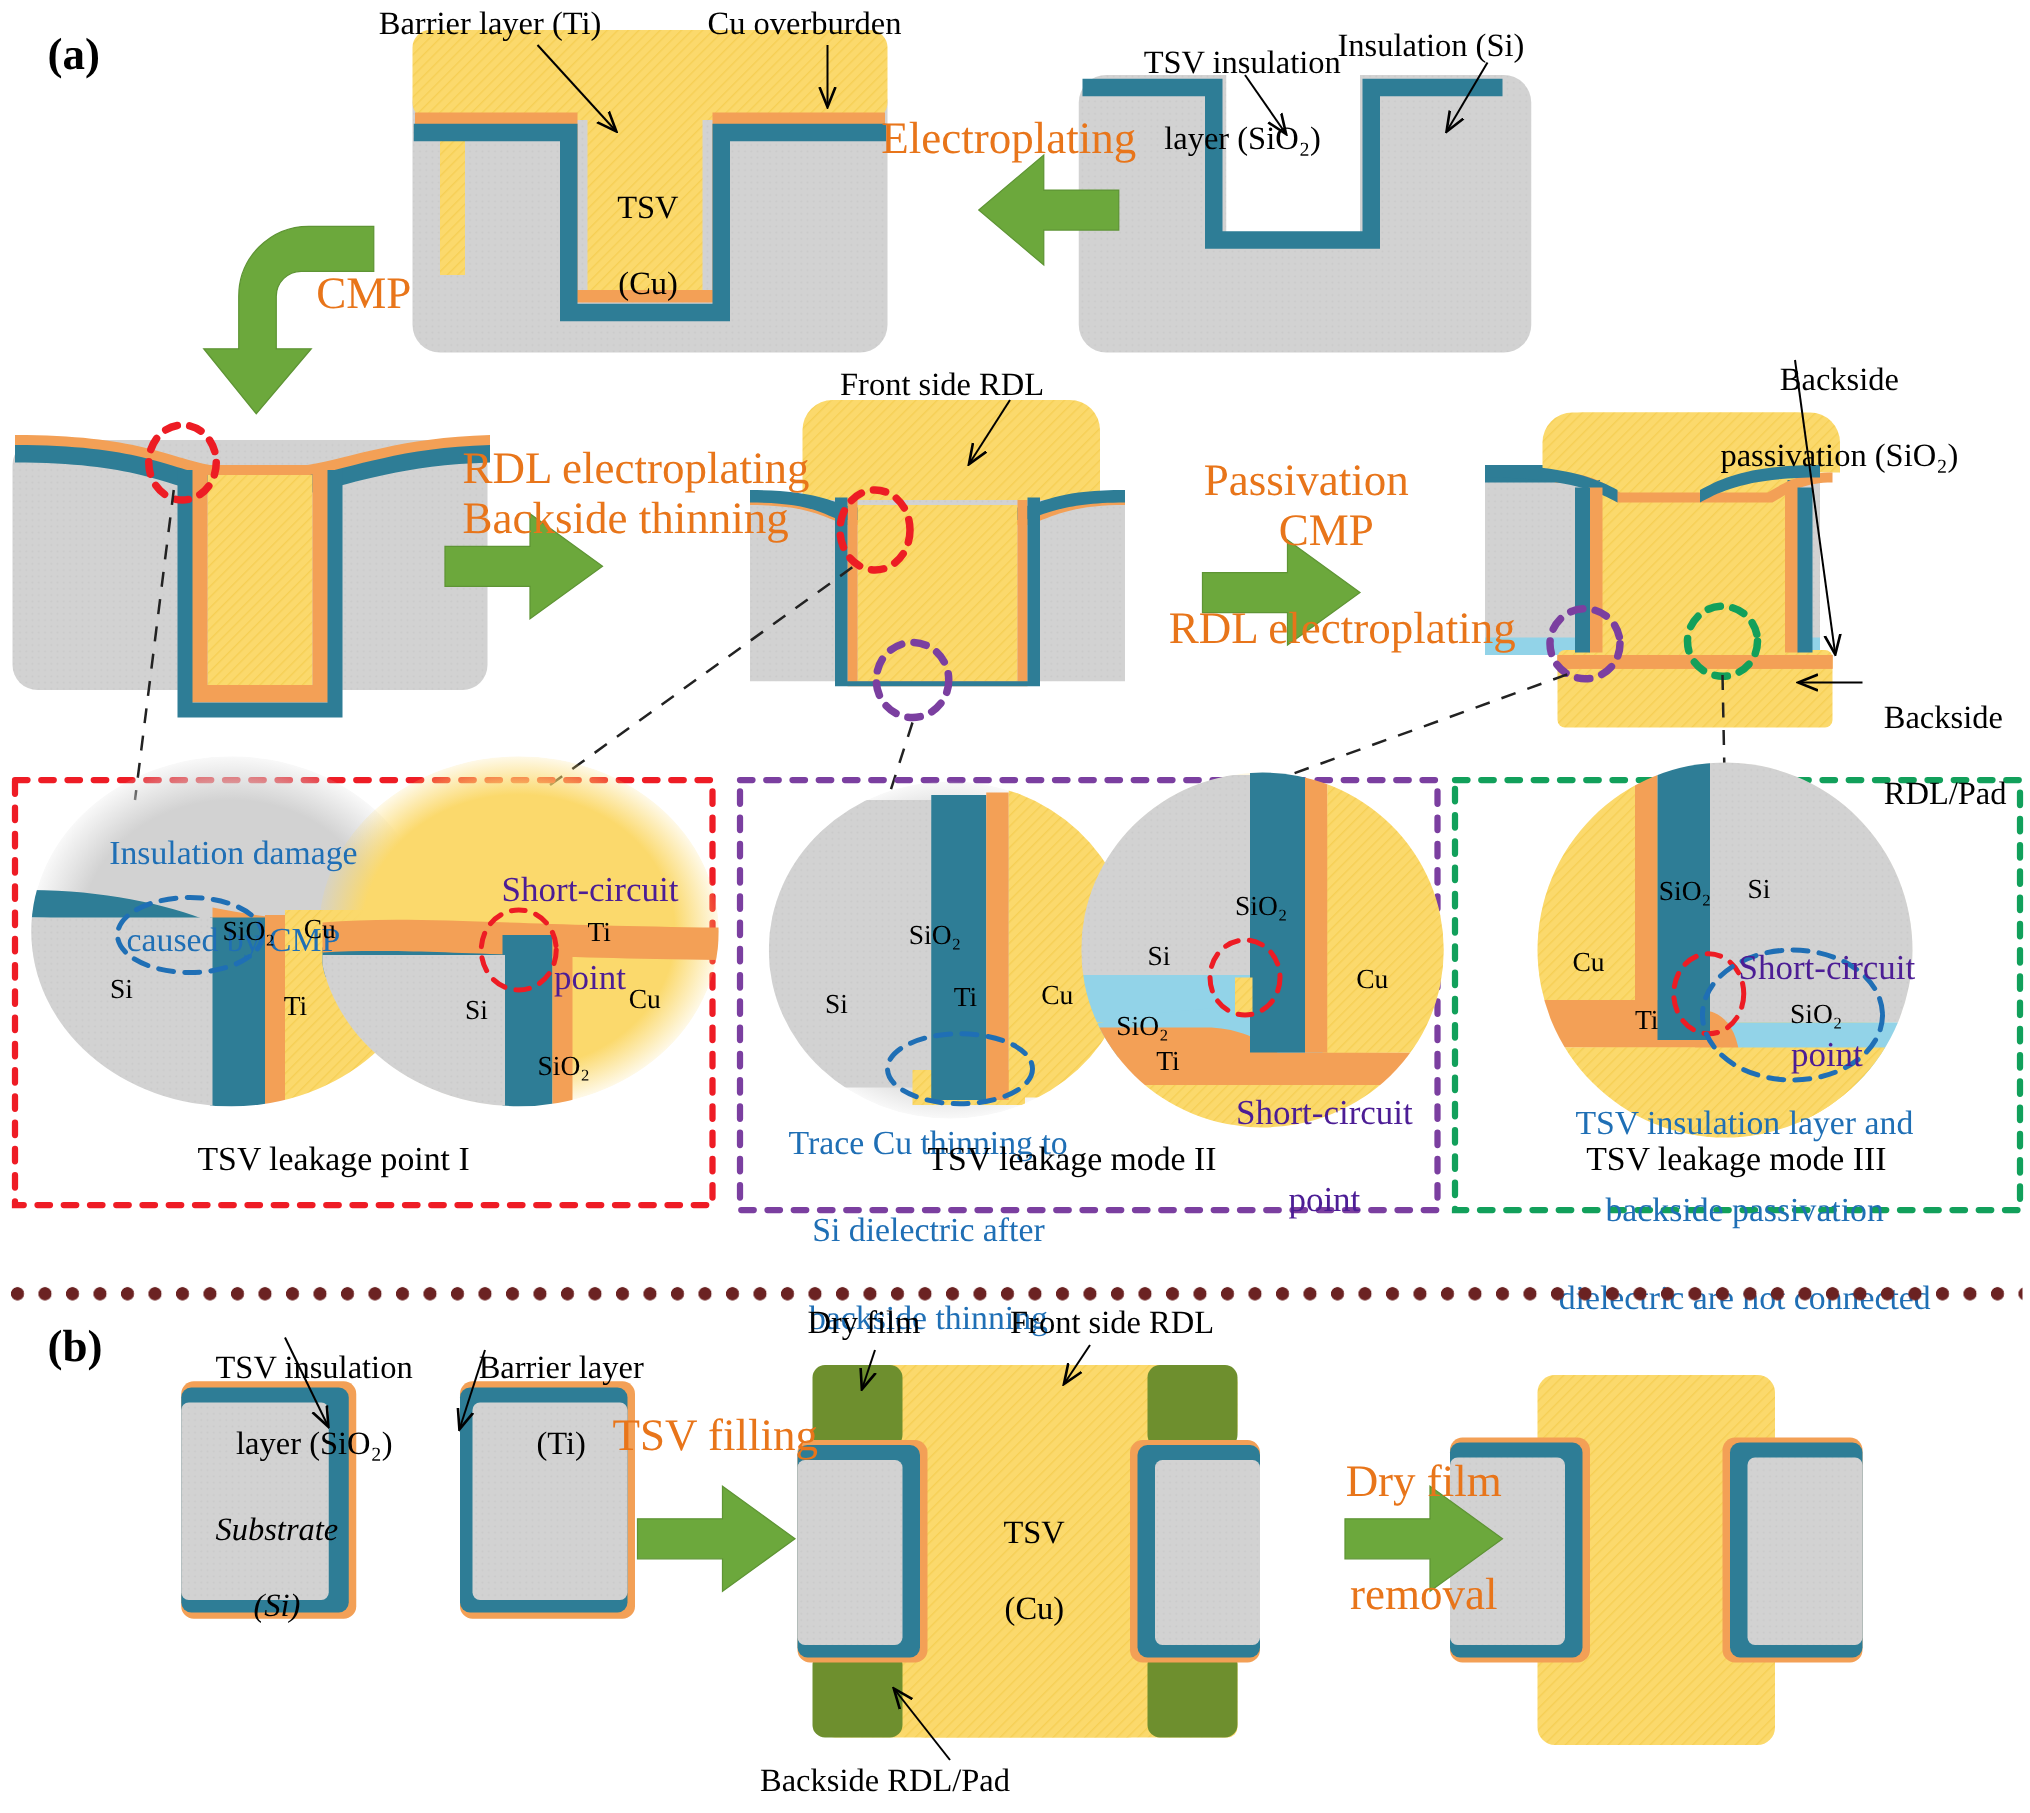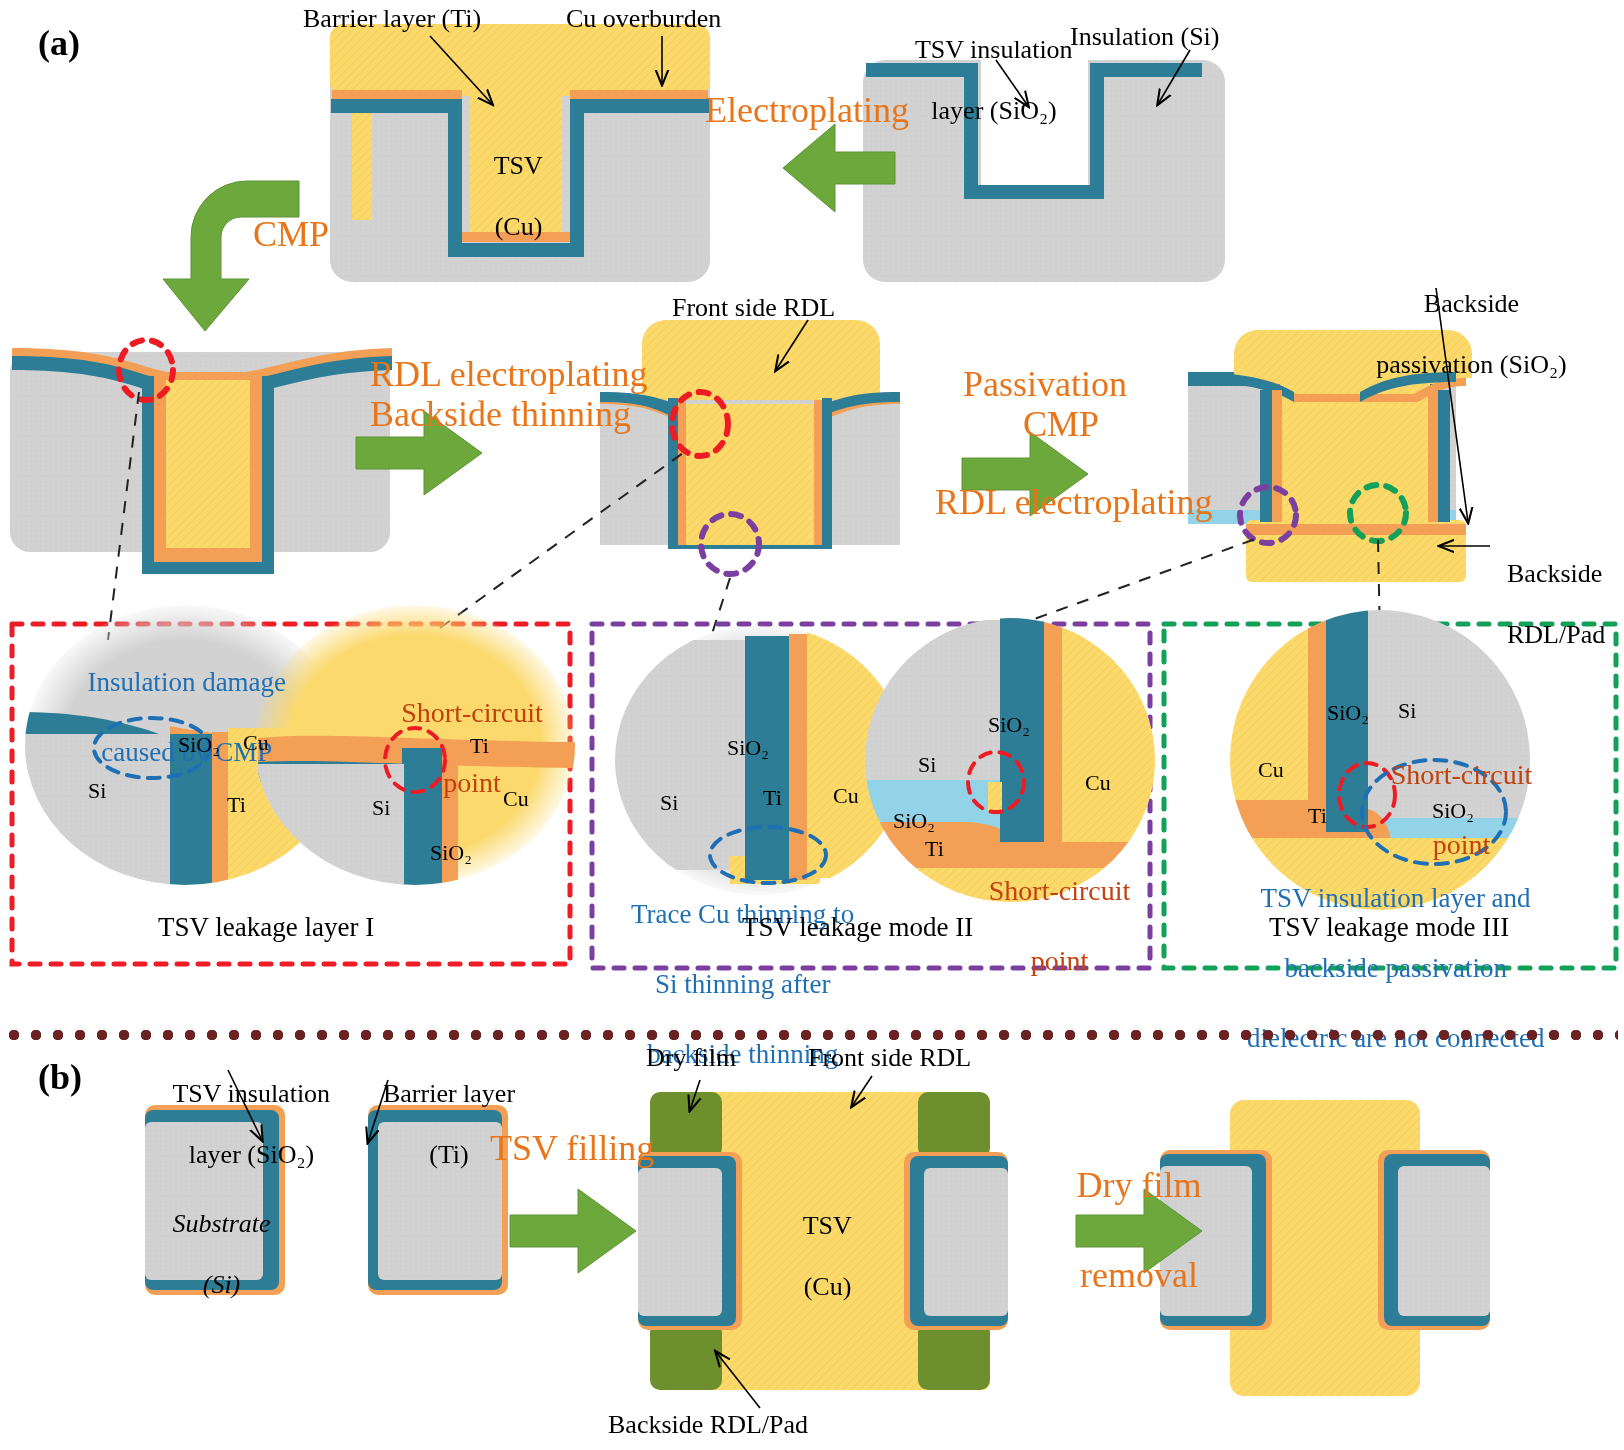--- a/index.html
+++ b/index.html
@@ -8,21 +8,21 @@
   .stage{position:absolute;left:0;top:0;width:1624px;height:1450px;}
   svg.layer{position:absolute;left:0;top:0;width:1624px;height:1450px;overflow:visible;}
   .lbl{position:absolute;font-family:"Liberation Serif","DejaVu Serif",serif;
        font-size:26px;line-height:1.18;color:#000;white-space:pre;}
   .lbl.c{text-align:center;}
   .proc{position:absolute;font-family:"Liberation Serif","DejaVu Serif",serif;
         font-size:36px;color:#E8751A;font-weight:400;line-height:1.25;white-space:pre;}
   .panel{position:absolute;font-family:"Liberation Serif","DejaVu Serif",serif;
          font-size:36px;font-weight:bold;color:#000;}
   .blue{color:#1F6FB5;font-size:27px;line-height:1.3;}
-  .red{color:#c2410c;font-size:28px;line-height:1.25;}
+  .red{color:#4c1d95;font-size:28px;line-height:1.25;}
   .tiny{font-size:22px;}
   .modelab{font-size:27px;}
   .sep{position:absolute;left:8px;top:1028px;width:1610px;height:14px;
        background-image:radial-gradient(circle at 6px 7px, #6B2222 0 5px, transparent 5.5px);
        background-size:22px 14px;background-repeat:repeat-x;}
 </style>
 </head>
 <body>
 
 <div class="stage">
@@ -353,38 +353,38 @@
   <span>point</span>
 </div>
 <div class="lbl tiny" style="left:178px;top:732px;">SiO₂</div>
 <div class="lbl tiny" style="left:243px;top:730px;">Cu</div>
 <div class="lbl tiny" style="left:88px;top:778px;">Si</div>
 <div class="lbl tiny" style="left:227px;top:792px;">Ti</div>
 <div class="lbl tiny" style="left:470px;top:733px;">Ti</div>
 <div class="lbl tiny" style="left:372px;top:795px;">Si</div>
 <div class="lbl tiny" style="left:503px;top:786px;">Cu</div>
 <div class="lbl tiny" style="left:430px;top:840px;">SiO₂</div>
-<div class="lbl modelab" style="left:158px;top:912px;">TSV leakage layer I</div>
+<div class="lbl modelab" style="left:158px;top:912px;">TSV leakage point I</div>
 
 <div class="lbl tiny" style="left:727px;top:735px;">SiO₂</div>
 <div class="lbl tiny" style="left:660px;top:790px;">Si</div>
 <div class="lbl tiny" style="left:763px;top:785px;">Ti</div>
 <div class="lbl tiny" style="left:833px;top:783px;">Cu</div>
 <div class="lbl tiny" style="left:988px;top:712px;">SiO₂</div>
 <div class="lbl tiny" style="left:918px;top:752px;">Si</div>
 <div class="lbl tiny" style="left:1085px;top:770px;">Cu</div>
 <div class="lbl tiny" style="left:893px;top:808px;">SiO₂</div>
 <div class="lbl tiny" style="left:925px;top:836px;">Ti</div>
 <div class="lbl red" style="left:945px;top:838px;width:215px;text-align:center;">
   <span>Short-circuit</span><br>
   <span>point</span>
 </div>
 <div class="lbl blue" style="left:612px;top:862px;width:248px;text-align:center;">
   <span>Trace Cu thinning to</span><br>
-  <span>Si thinning after</span><br>
+  <span>Si dielectric after</span><br>
   <span>backside thinning</span>
 </div>
 <div class="lbl modelab" style="left:742px;top:912px;">TSV leakage mode II</div>
 
 <div class="lbl tiny" style="left:1327px;top:700px;">SiO₂</div>
 <div class="lbl tiny" style="left:1398px;top:698px;">Si</div>
 <div class="lbl red" style="left:1352px;top:722px;width:205px;text-align:center;">
   <span>Short-circuit</span><br>
   <span>point</span>
 </div>

